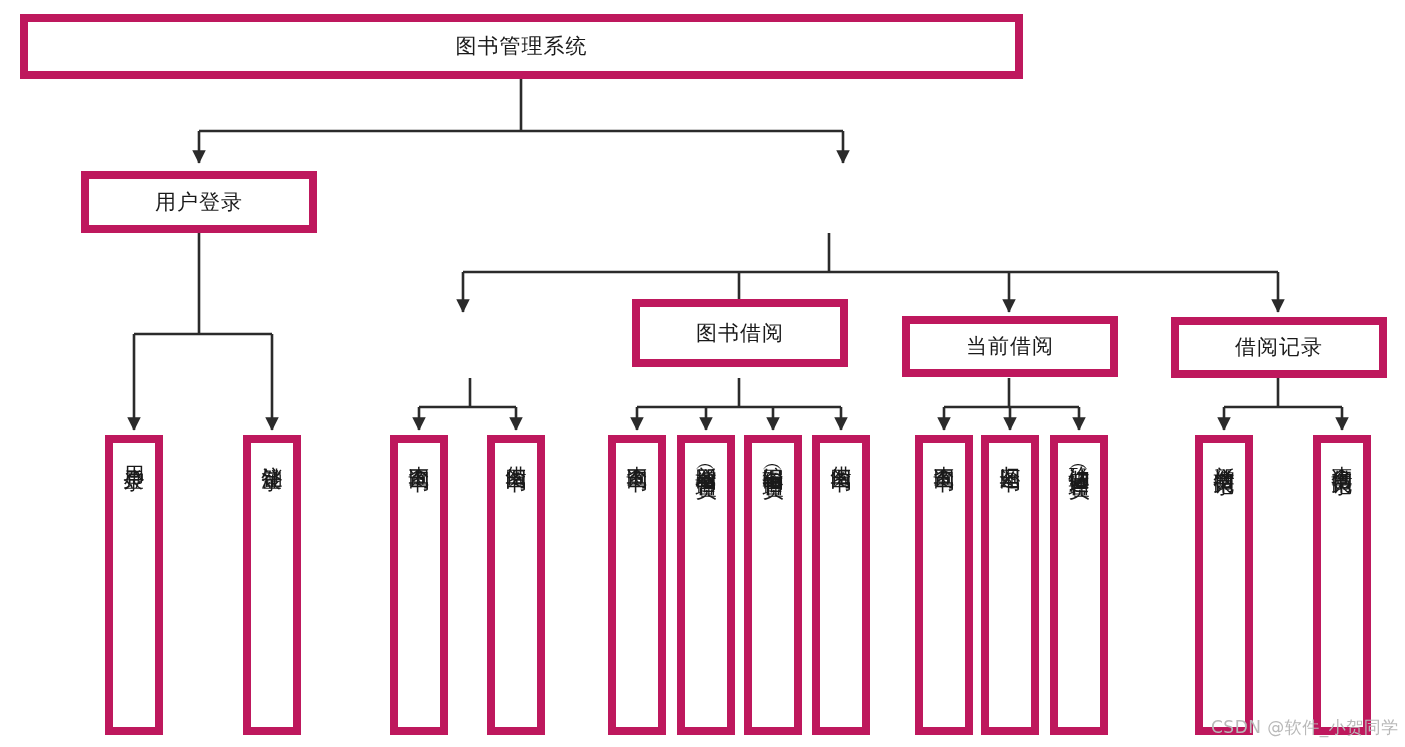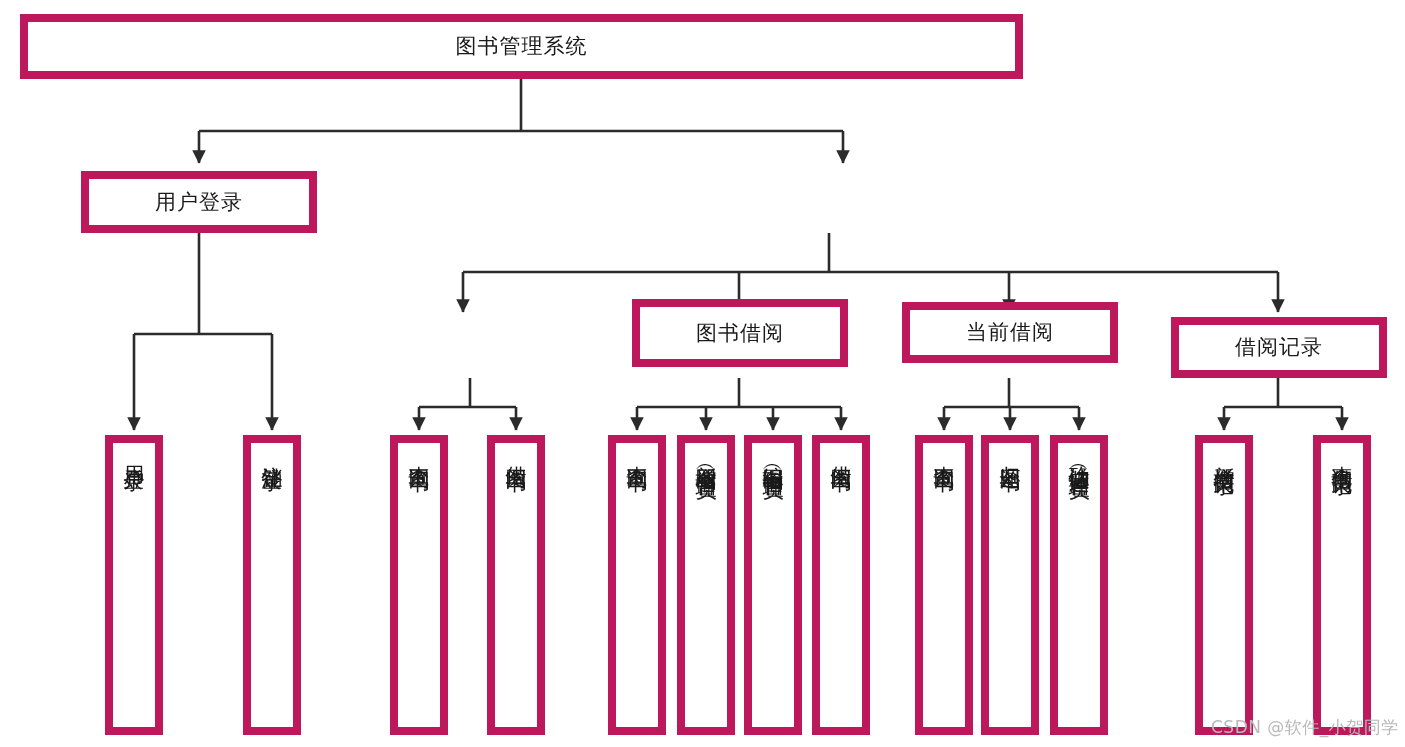--- a/index.html
+++ b/index.html
@@ -135,21 +135,21 @@
     <span class="label">图书管理系统</span>
   </div>
 
   <div class="node h" style="left:81px; top:171px; width:236px; height:62px;">
     <span class="label">用户登录</span>
   </div>
 
   <div class="node h" style="left:632px; top:299px; width:216px; height:68px;">
     <span class="label">图书借阅</span>
   </div>
-  <div class="node h" style="left:902px; top:302px; width:216px; height:61px;">
+  <div class="node h" style="left:902px; top:316px; width:216px; height:61px;">
     <span class="label">当前借阅</span>
   </div>
   <div class="node h" style="left:1171px; top:317px; width:216px; height:61px;">
     <span class="label">借阅记录</span>
   </div>
 
   <div class="node v" style="left:105px; top:435px; width:58px; height:300px;">
     <span class="label">用户登录</span>
   </div>
   <div class="node v" style="left:243px; top:435px; width:58px; height:300px;">

